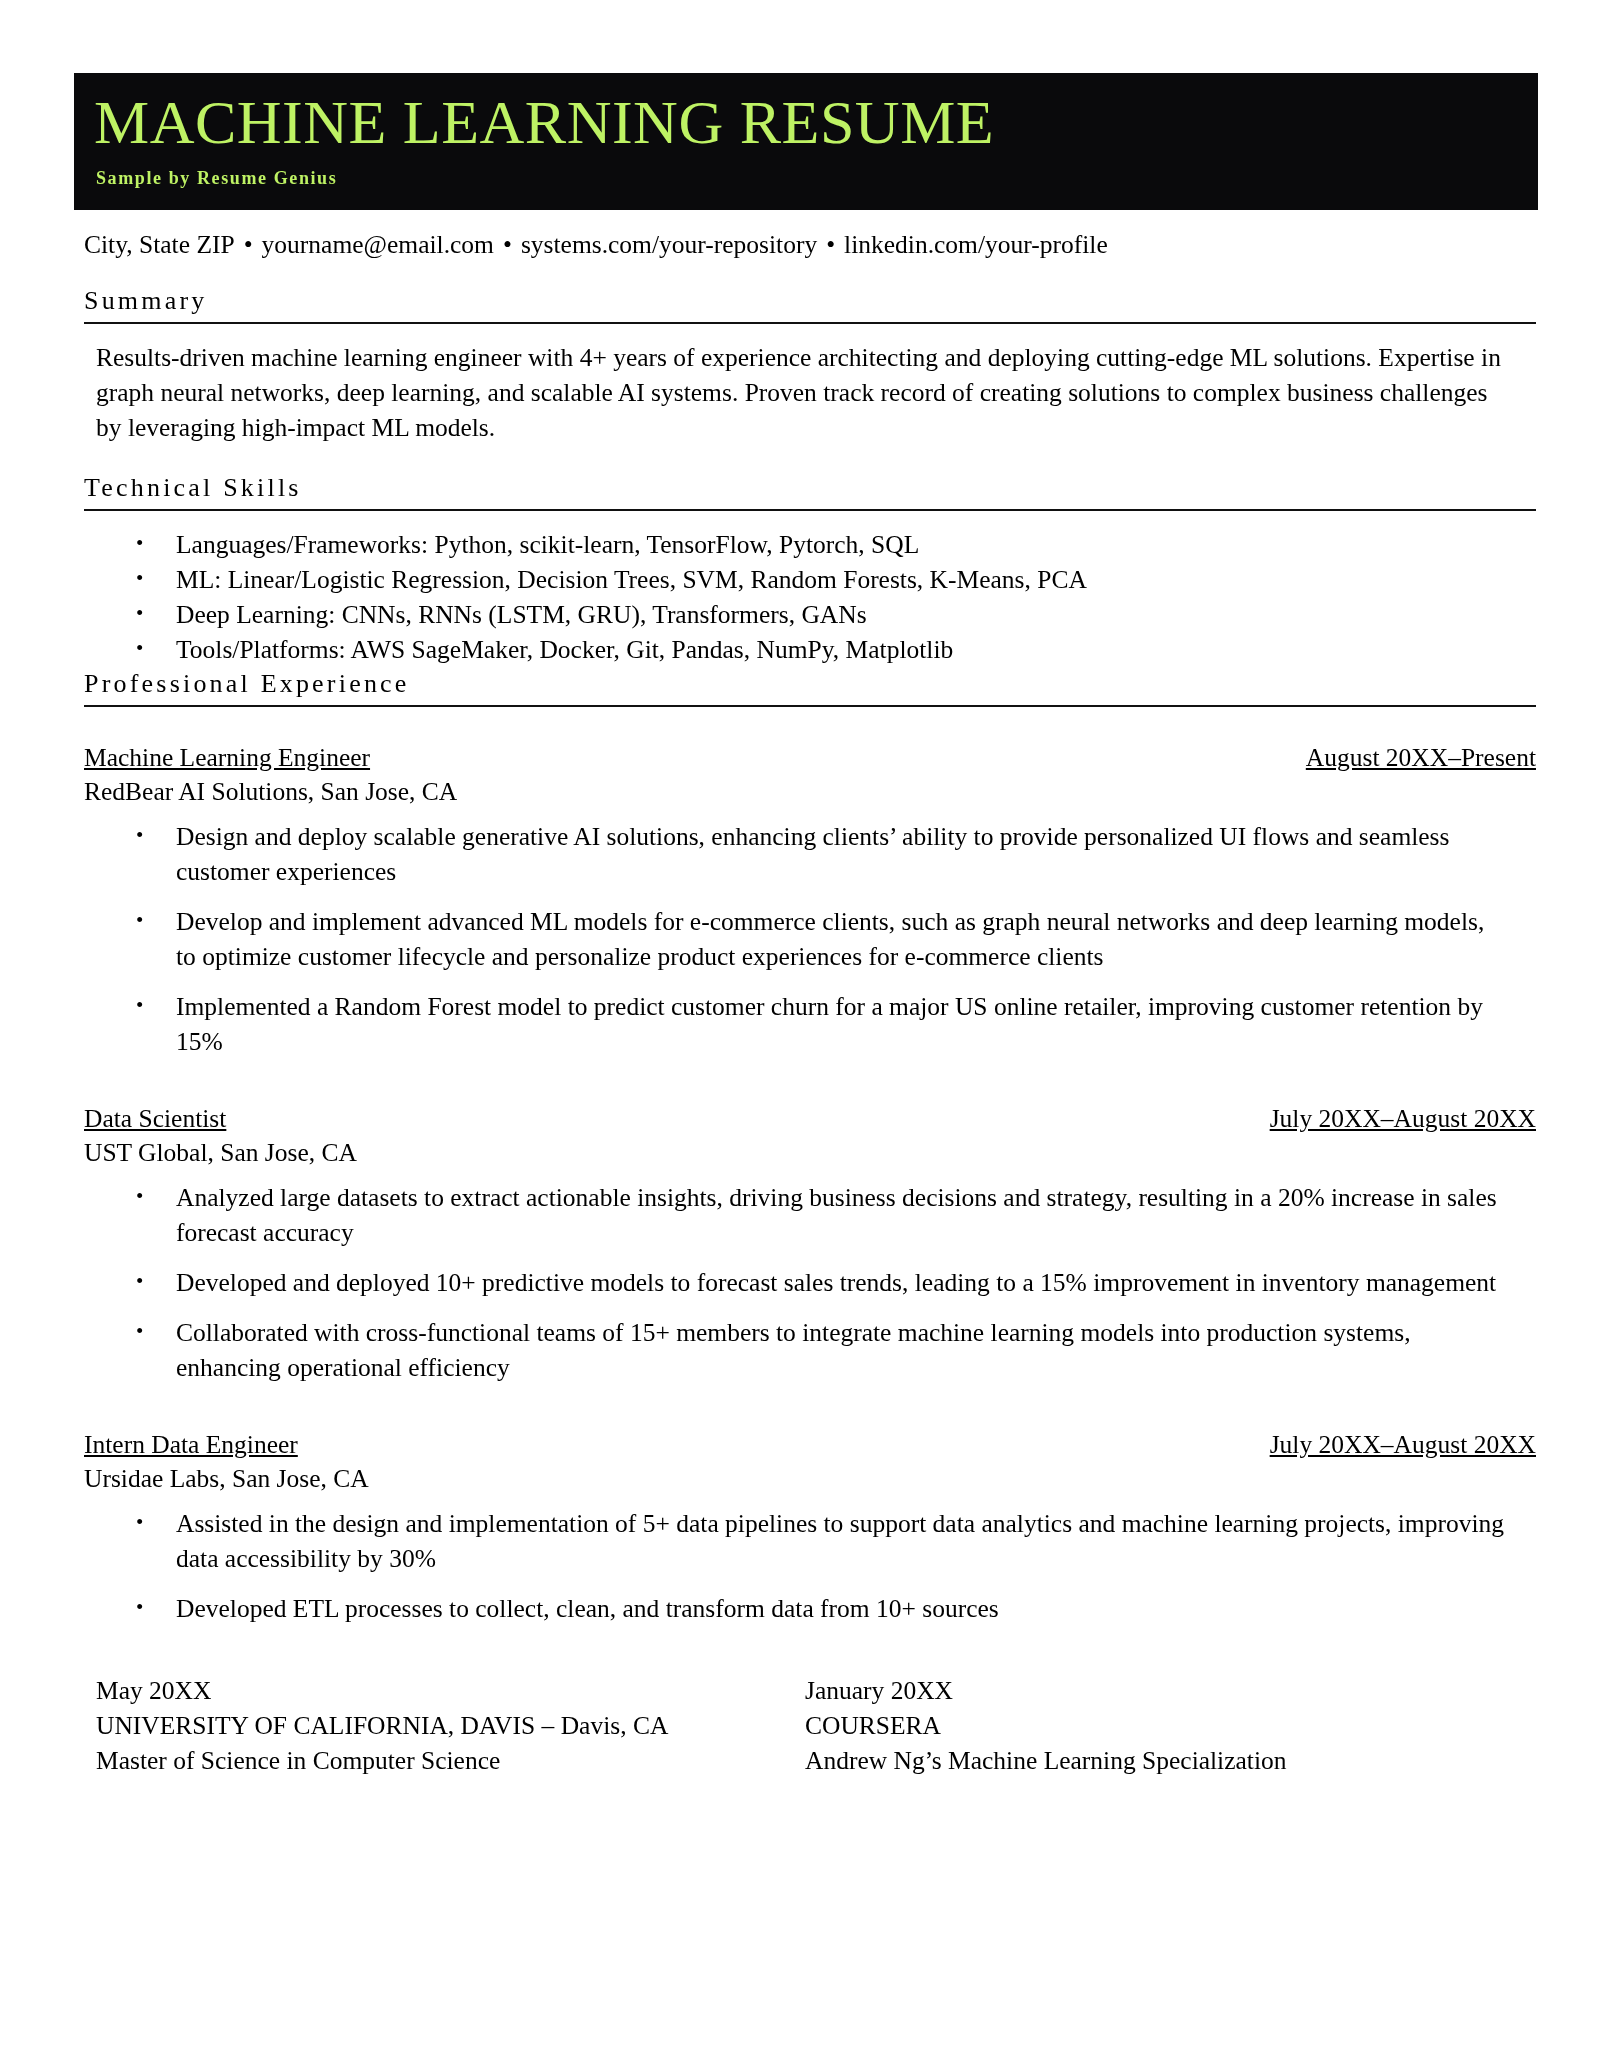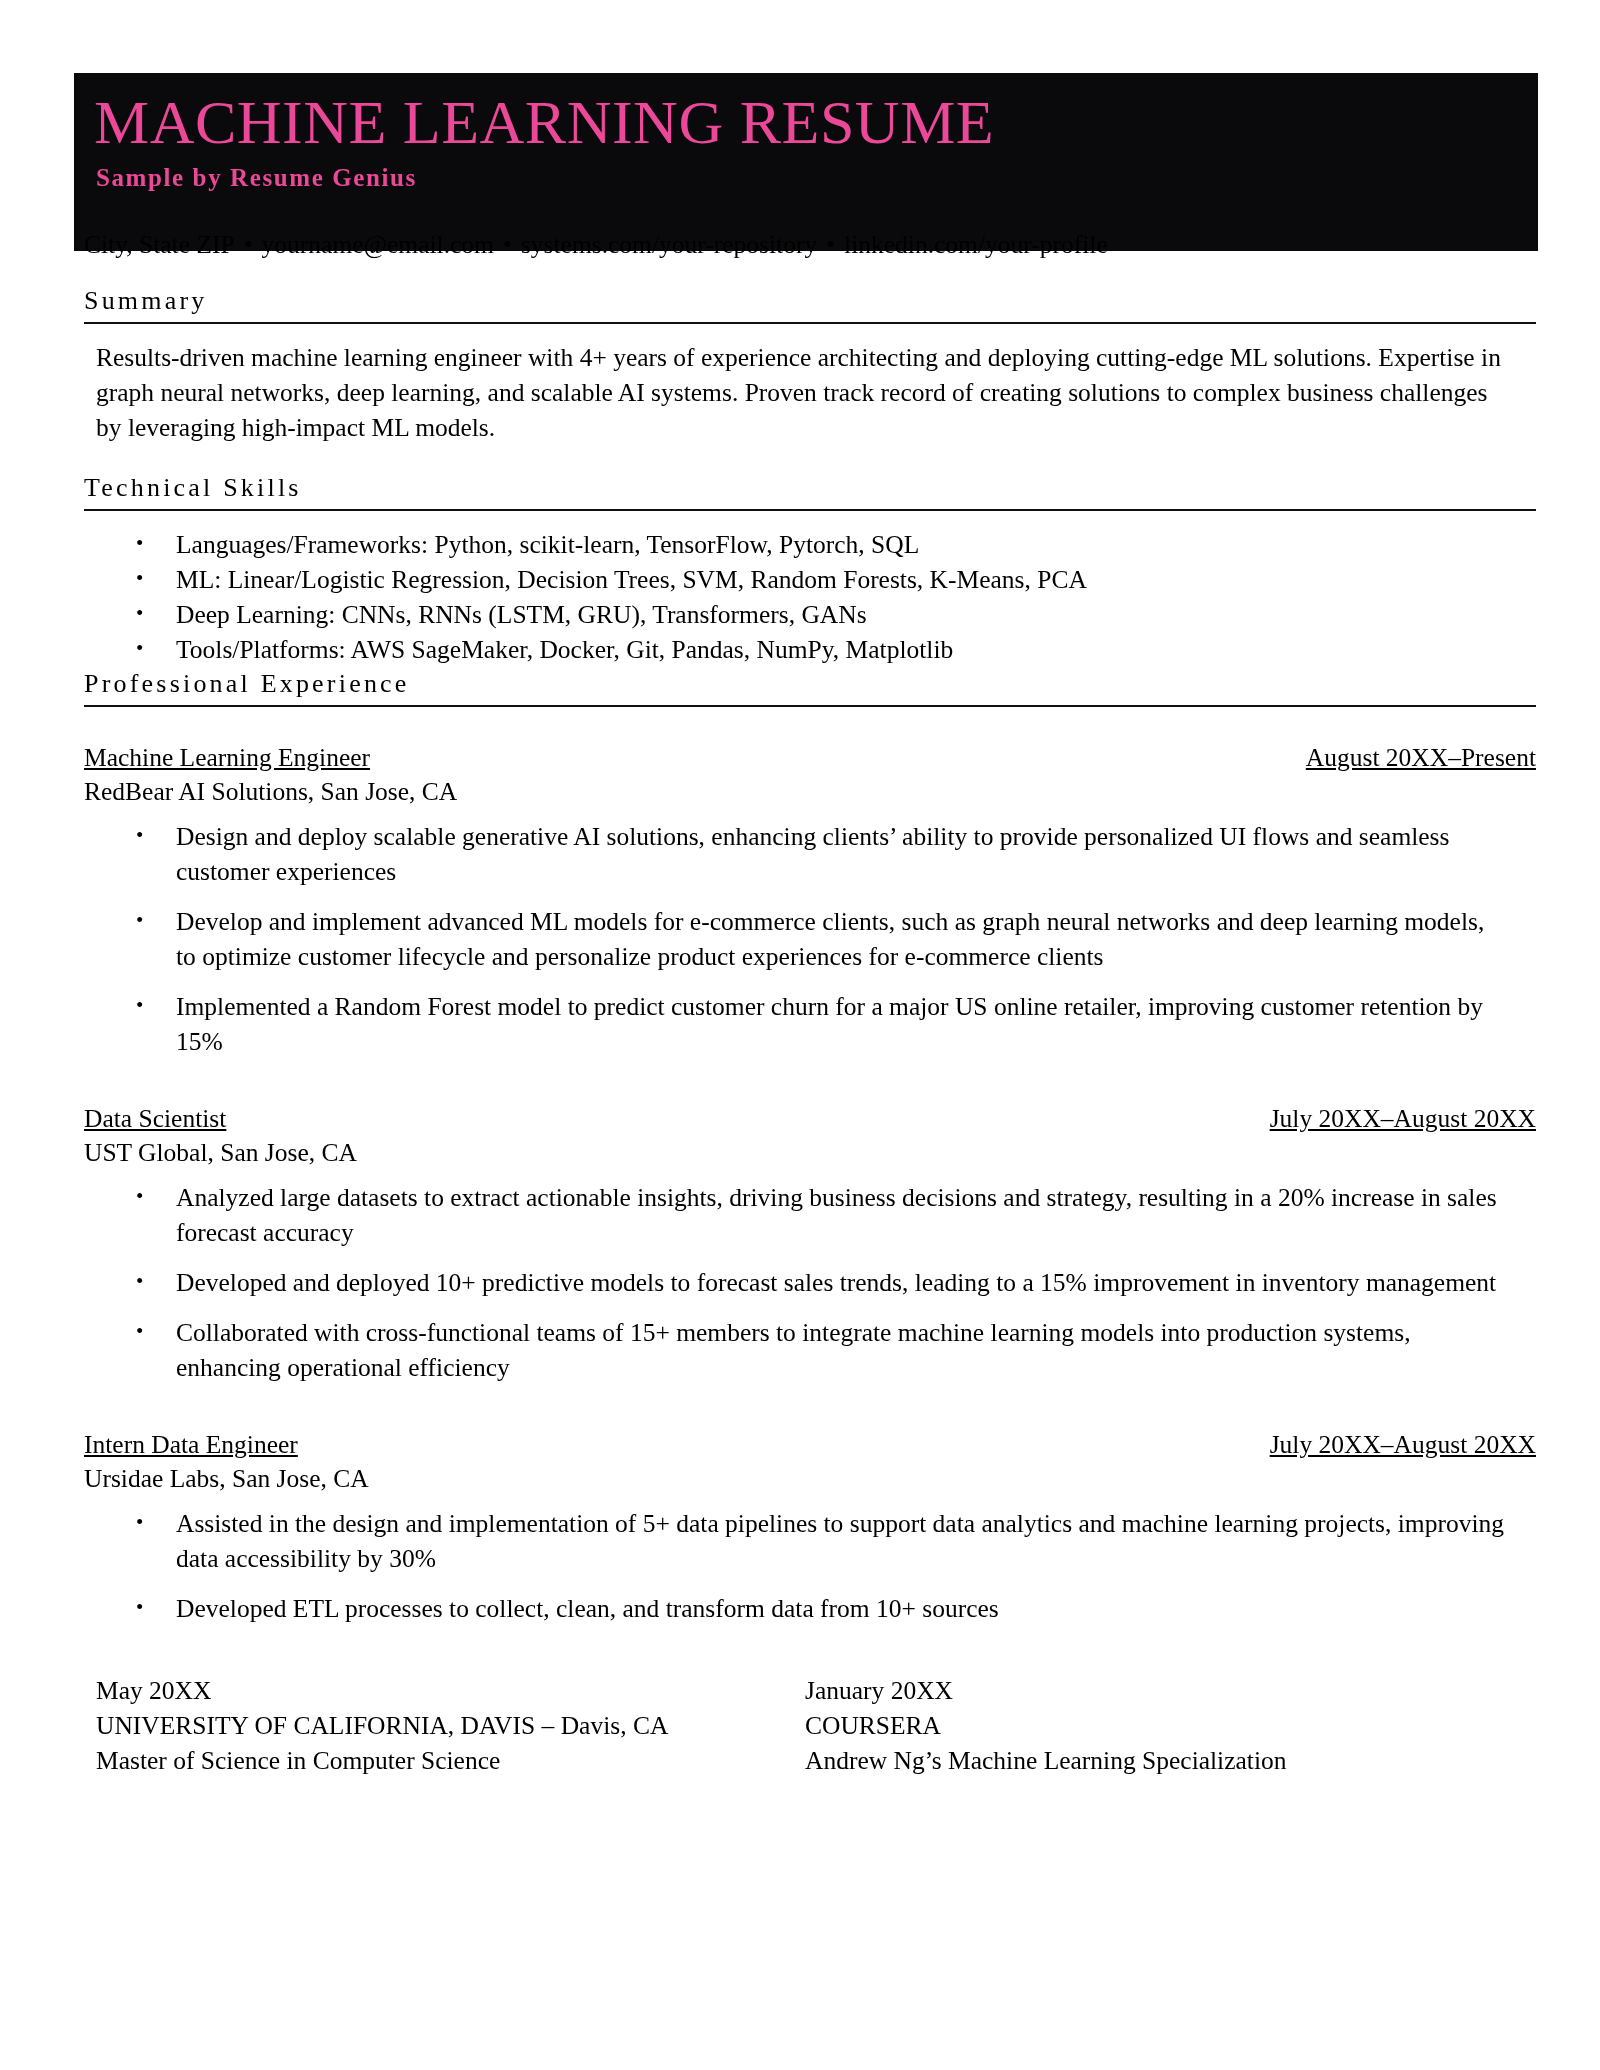--- a/index.html
+++ b/index.html
@@ -22,38 +22,38 @@
     padding: 0;
     overflow: hidden;
   }
 
   
   .header-band {
     position: absolute;
     left: 74px;
     top: 73px;
     width: 1464px;
-    height: 178px;
+    height: 137px;
     background: #0a0a0c;
-    color: #ec4899;
+    color: #bef264;
     box-sizing: border-box;
     padding: 0 0 4px 20px;
   }
   .header-title {
     font-family: "Liberation Serif", "DejaVu Serif", serif;
     font-size: 62px;
     line-height: 78px;
     letter-spacing: 0.5px;
     margin: 10px 0 0 0;
     white-space: nowrap;
   }
   .header-subtitle {
     font-family: "Liberation Serif", "DejaVu Serif", serif;
     font-weight: bold;
-    font-size: 25px;
+    font-size: 18px;
     line-height: 30px;
     letter-spacing: 1.6px;
     margin: 2px 0 0 2px;
     white-space: nowrap;
   }
 
   
   .content {
     position: absolute;
     left: 84px;

